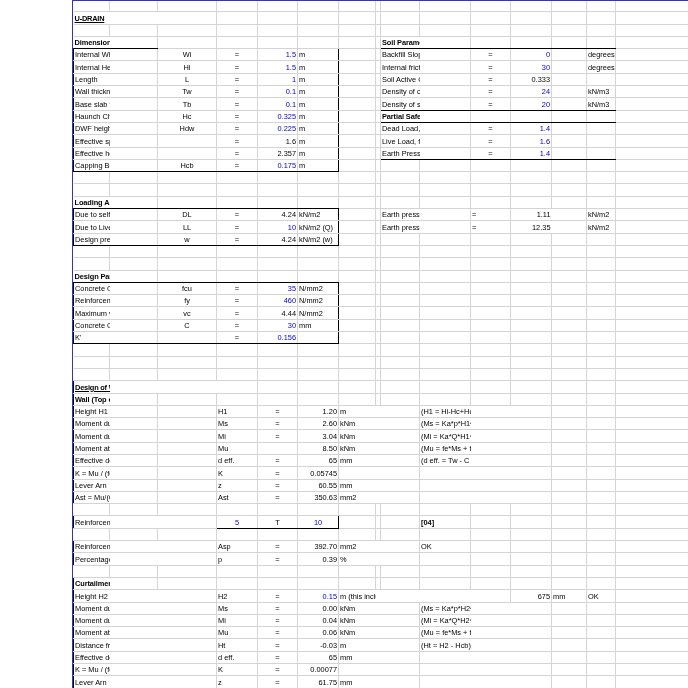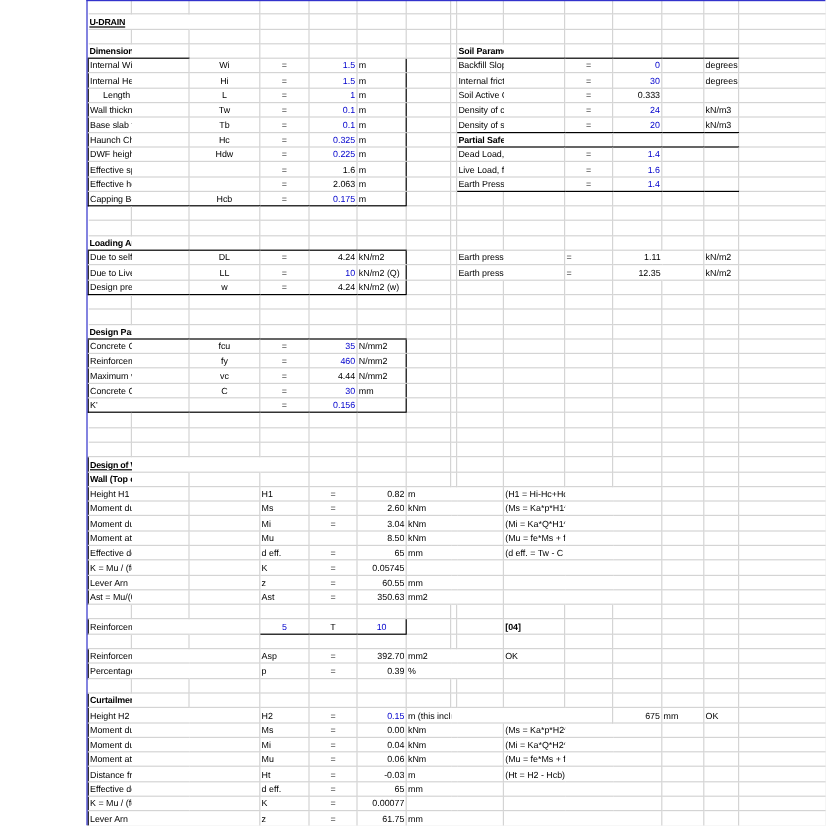--- a/index.html
+++ b/index.html
@@ -190,21 +190,21 @@
           <td></td>
           <td class="l bl" style="border-right: none;">Internal friction angle</td>
           <td></td>
           <td class="c">=</td>
           <td class="r blue">30</td>
           <td></td>
           <td class="l">degrees</td>
           <td></td>
         </tr>
         <tr>
-          <td class="l bl" style="border-right: none; text-align: right;">Length</td>
+          <td class="l bl" style="border-right: none;">Length</td>
           <td></td>
           <td class="c">L</td>
           <td class="c">=</td>
           <td class="r blue">1</td>
           <td class="l br">m</td>
           <td></td>
           <td></td>
           <td class="l bl" style="border-right: none;">Soil Active Coefficient</td>
           <td></td>
           <td class="c">=</td>
@@ -296,21 +296,21 @@
           <td class="r blue">1.6</td>
           <td></td>
           <td></td>
           <td></td>
         </tr>
         <tr>
           <td class="l bl" style="border-right: none;">Effective height  h</td>
           <td></td>
           <td class="c"></td>
           <td class="c">=</td>
-          <td class="r blk">2.063</td>
+          <td class="r blk">2.357</td>
           <td class="l br">m</td>
           <td></td>
           <td></td>
           <td class="l bl bb" style="border-right: none;">Earth Pressure, fe</td>
           <td class="bb"></td>
           <td class="c bb">=</td>
           <td class="r blue bb">1.4</td>
           <td class="bb"></td>
           <td class="bb"></td>
           <td></td>
@@ -654,21 +654,21 @@
           <td></td>
           <td></td>
           <td></td>
         </tr>
         <tr>
           <td class="l bl" style="border-right: none;">Height H1 below Ground Level</td>
           <td></td>
           <td></td>
           <td class="l">H1</td>
           <td class="c">=</td>
-          <td class="r">0.82</td>
+          <td class="r">1.20</td>
           <td class="l" style="border-right: none;">m</td>
           <td style="border-right: none;"></td>
           <td></td>
           <td class="l" style="border-right: none;">(H1 = Hi-Hc+Hcb)</td>
           <td style="border-right: none;"></td>
           <td></td>
           <td></td>
           <td></td>
           <td></td>
         </tr>

